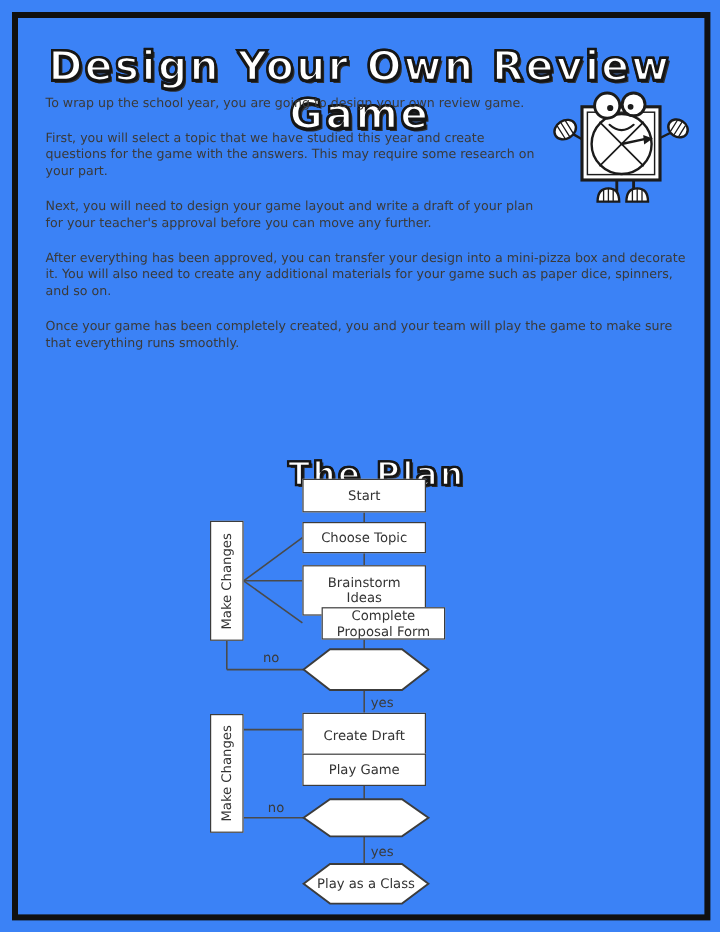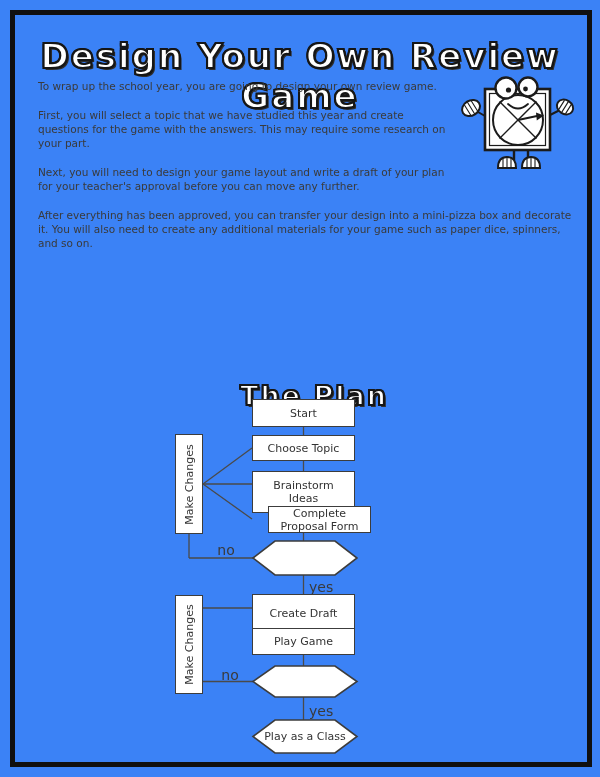--- a/index.html
+++ b/index.html
@@ -41,21 +41,21 @@
     position:absolute; display:flex; align-items:center; justify-content:center;
     text-align:center; font-size:11px; line-height:13px; color:#333333;
     white-space:pre-line;
   }
   .fc-side {
     position:absolute; box-sizing:border-box; background:#ffffff;
     border:1.6px solid #3c3c3c;
     display:flex; align-items:center; justify-content:center;
   }
   .fc-side span { transform:rotate(-90deg); white-space:nowrap; font-size:11px; color:#333333; }
-  .fc-edge-label { position:absolute; font-size:14px; color:#3a3a3a; }
+  .fc-edge-label { position:absolute; font-size:11px; color:#3a3a3a; }
   .fc-edge-label.center { text-align:center; }
   .footer {
     position:absolute; left:0; right:0; top:792px; text-align:center;
     font-size:8px; letter-spacing:1px; color:#2e2e2e;margin-top:22px;
   }
 </style>
 </head>
 <body>
 
 <div class="page">
@@ -63,20 +63,21 @@
   <div class="frame"></div>
 
   <h1 class="bubble page-title">Design Your Own Review Game</h1>
 
   <div class="intro">
     <div class="float-spacer"></div>
     <p>To wrap up the school year, you are going to design your own review game.</p>
     <p>First, you will select a topic that we have studied this year and create questions for the game with the answers. This may require some research on your part.</p>
     <p>Next, you will need to design your game layout and write a draft of your plan for your teacher's approval before you can move any further.</p>
     <p>After everything has been approved, you can transfer your design into a mini-pizza box and decorate it. You will also need to create any additional materials for your game such as paper dice, spinners, and so on.</p>
+    <p>Once your game has been completely created, you and your team will play the game to make sure that everything runs smoothly.</p>
   </div>
 
   <svg class="mascot" viewBox="0 0 144 112" fill="none" stroke="#1b1b1b" stroke-linecap="round">
 
     <line x1="62" y1="82" x2="62" y2="93" stroke-width="2.4"></line>
     <line x1="76" y1="82" x2="76" y2="93" stroke-width="2.4"></line>
 
     <path d="M46,100 Q46,89 55,89 Q64,89 64,100 Z" fill="#ffffff" stroke-width="2"></path>
     <line x1="51" y1="90" x2="51" y2="99" stroke-width="1.1"></line>
     <line x1="55" y1="89" x2="55" y2="100" stroke-width="1.1"></line>

